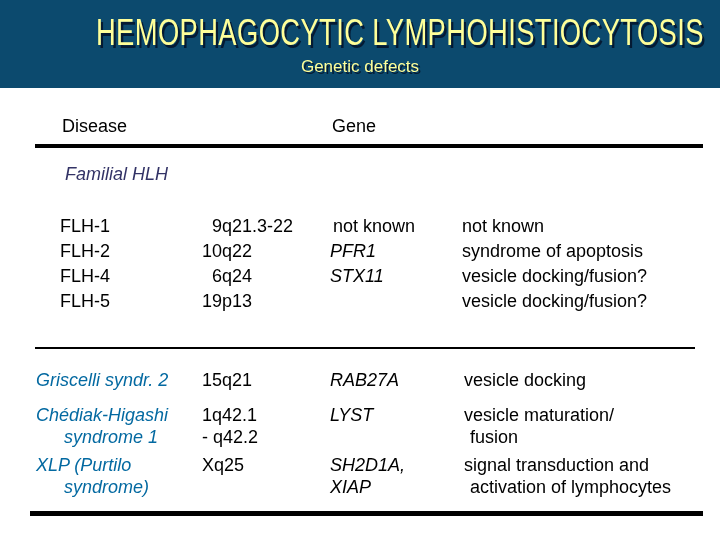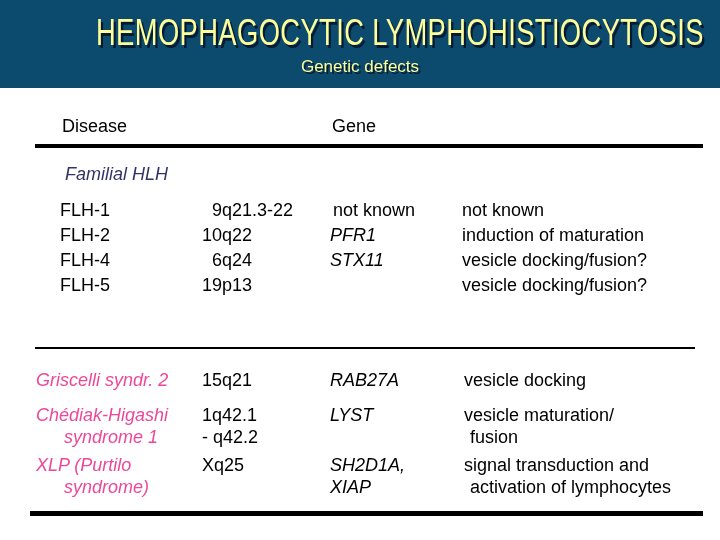--- a/index.html
+++ b/index.html
@@ -34,33 +34,33 @@
   .hdr-row { position:absolute; top:114px; left:0; width:720px; height:26px; }
   .h-dis   { left:35px;margin-left:27px; }
   .h-chrom { left:185px; }
   .h-gene  { left:332px; }
   .h-func  { left:453px; }
 
   .section-label { position:absolute; top:164px; left:48px; font-size:18px;
                    font-style:italic; color:#333366;margin-left:17px; }
 
   
-  .flh-rows { position:absolute; top:198px; left:0; width:596px; }
+  .flh-rows { position:absolute; top:214px; left:0; width:596px; }
   .flh-rows .row { position:relative; width:720px; height:25px; }
   .c-dis-f { left:60px; }
   .c-chrom { left:200px; }
   .c-gene  { left:330px; font-style:italic; }
   .flh-rows .row:first-child .c-gene { font-style:normal; left:333px; }
   .c-func  { left:462px; }
   .num { display:inline-block; width:22px; text-align:right; }
 
   
   .orow { position:absolute; left:0; width:720px; }
   .orow .cell { line-height:22px; }
-  .orow .c-dis  { left:36px; font-style:italic; color:#ec4899; }
+  .orow .c-dis  { left:36px; font-style:italic; color:#0369a1; }
   .orow .c-chrom{ left:202px; }
   .orow .c-gene { left:330px; font-style:italic; }
   .orow .c-func { left:464px; }
   .hang    { padding-left:28px; text-indent:-28px; }
   .hang-sm { padding-left:6px;  text-indent:-6px; }
 </style>
 </head>
 <body>
 
 <div id="slide">
@@ -87,21 +87,21 @@
     <div class="row">
       <div class="cell c-dis-f">FLH-1</div>
       <div class="cell c-chrom"><span class="num">9</span>q21.3-22</div>
       <div class="cell c-gene">not known</div>
       <div class="cell c-func">not known</div>
     </div>
     <div class="row">
       <div class="cell c-dis-f">FLH-2</div>
       <div class="cell c-chrom"><span class="num">10</span>q22</div>
       <div class="cell c-gene">PFR1</div>
-      <div class="cell c-func">induction of maturation</div>
+      <div class="cell c-func">syndrome of apoptosis</div>
     </div>
     <div class="row">
       <div class="cell c-dis-f">FLH-4</div>
       <div class="cell c-chrom"><span class="num">6</span>q24</div>
       <div class="cell c-gene">STX11</div>
       <div class="cell c-func">vesicle docking/fusion?</div>
     </div>
     <div class="row">
       <div class="cell c-dis-f">FLH-5</div>
       <div class="cell c-chrom"><span class="num">19</span>p13</div>

